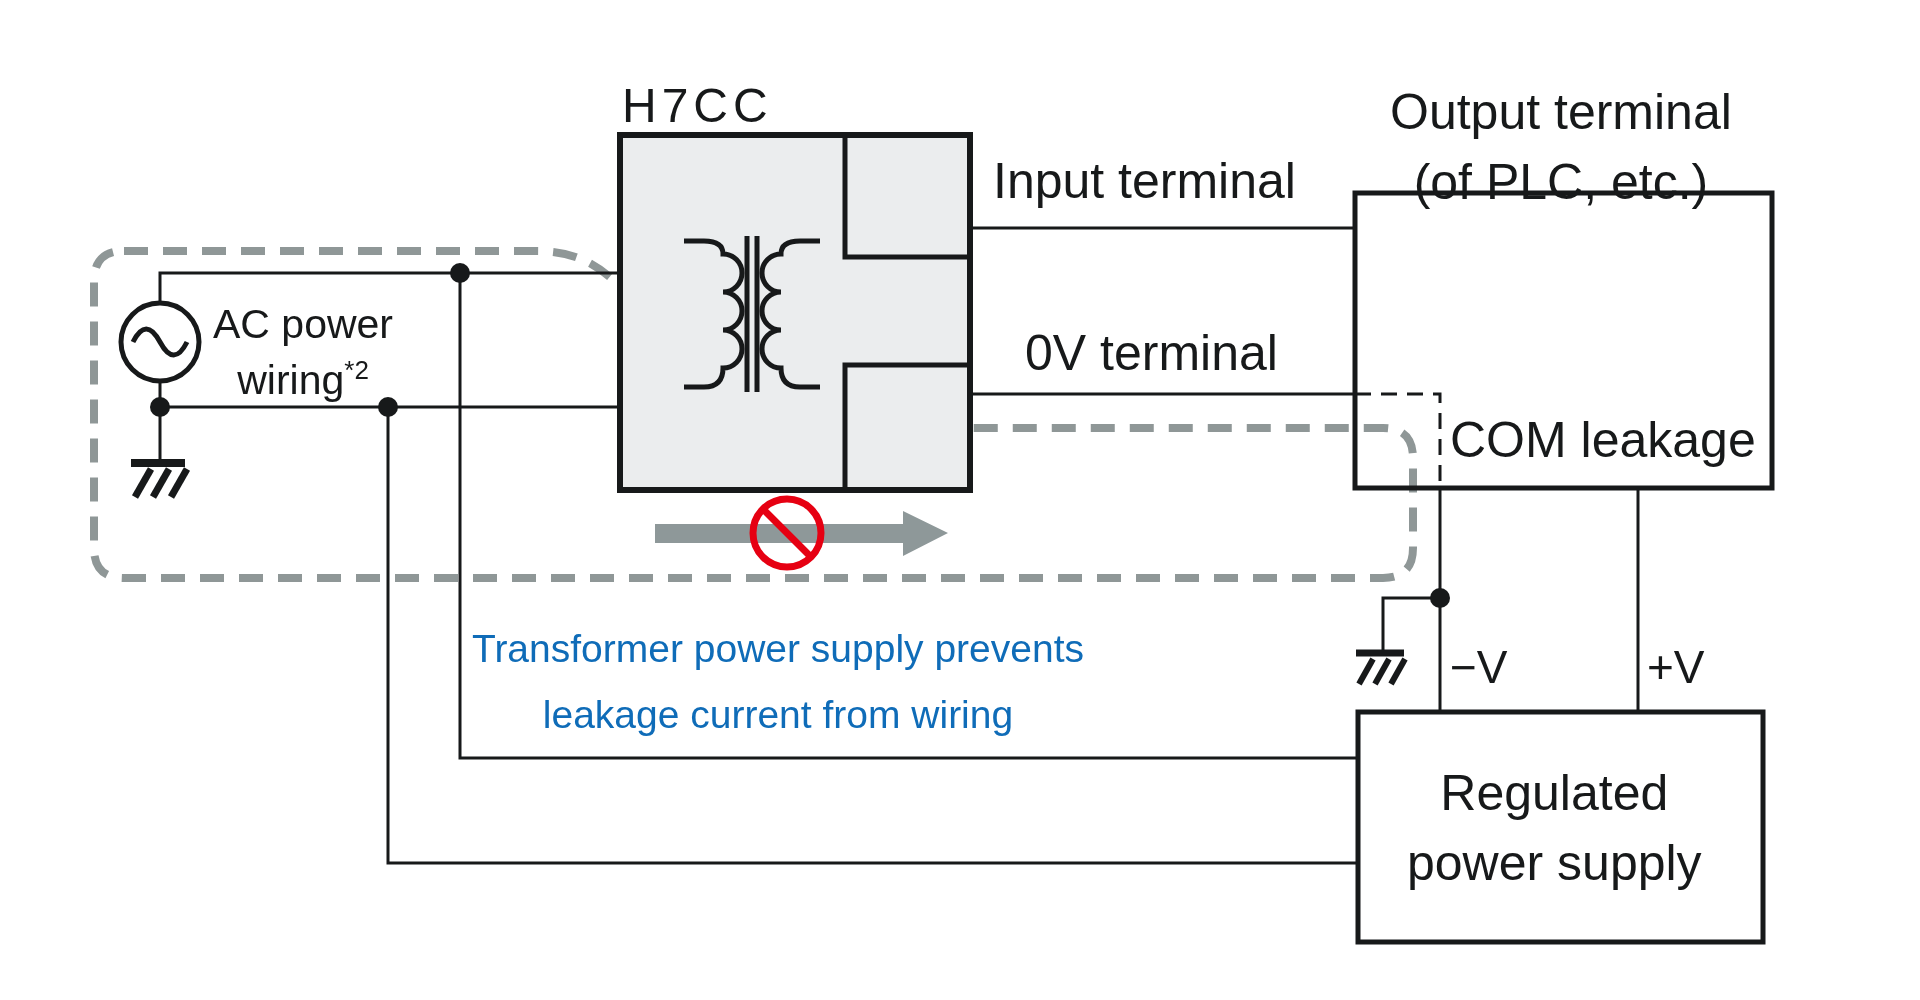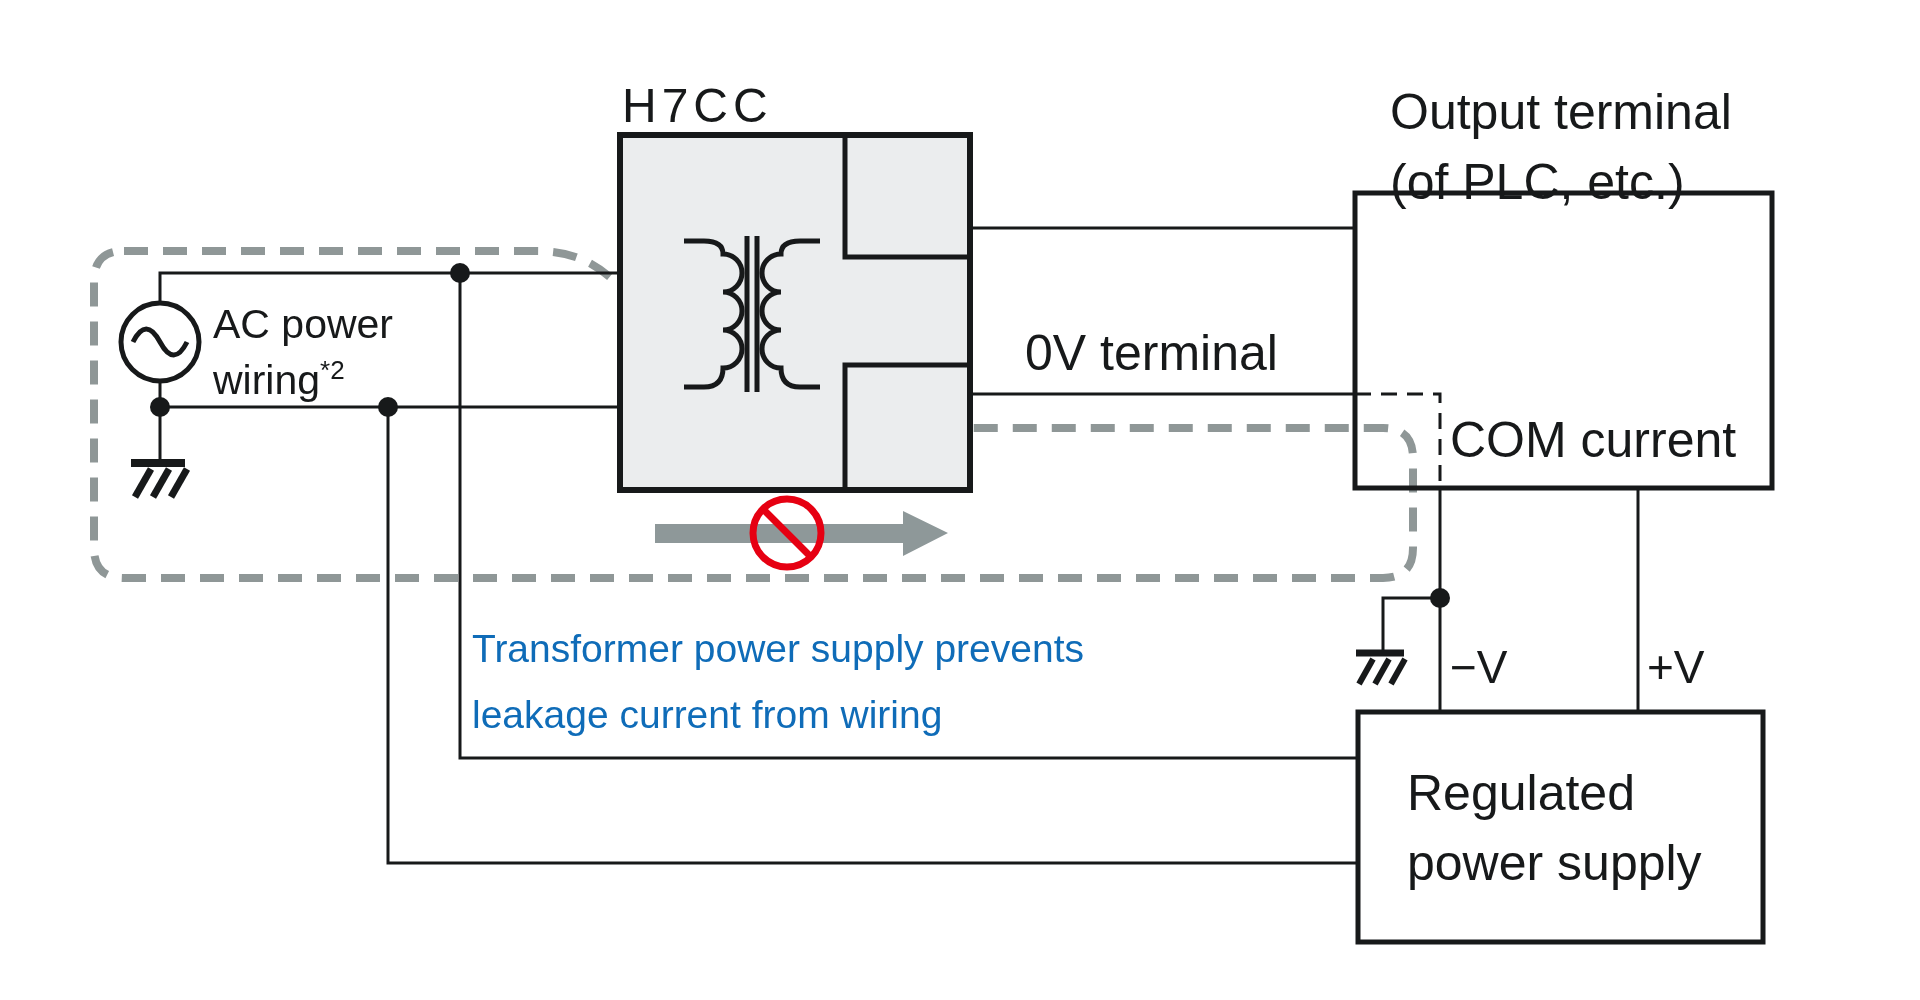--- a/index.html
+++ b/index.html
@@ -30,21 +30,21 @@
   .dash-boundary{stroke:var(--dashed-gray);stroke-width:8;fill:none;stroke-dasharray:24 15;}
   .dot{fill:var(--wire-black);stroke:none;}
   .gnd-bar{stroke:var(--wire-black);stroke-width:8;fill:none;}
   .gnd-stroke{stroke:var(--wire-black);stroke-width:7;fill:none;}
   .gnd-bar-sm{stroke:var(--wire-black);stroke-width:7;fill:none;}
   .gnd-stroke-sm{stroke:var(--wire-black);stroke-width:6;fill:none;}
   .arrow-shape{fill:var(--arrow-gray);stroke:none;}
   .prohibit{stroke:var(--prohibition-red);stroke-width:7;fill:none;}
 
   
-  .lbl{position:absolute;white-space:pre;line-height:1;}
+  .lbl{position:absolute;white-space:pre;line-height:1;text-align:center;}
   .lbl-device{left:622px;top:82px;font-size:48px;letter-spacing:5px;}
   .lbl-ac{left:213px;top:296px;font-size:41px;line-height:56px;}
   .lbl-ac sup{font-size:26px;vertical-align:super;line-height:0;}
   .lbl-input{left:993px;top:156px;font-size:50px;}
   .lbl-0v{left:1025px;top:328px;font-size:50px;}
   .lbl-output{left:1390px;top:45px;font-size:50px;line-height:70px;margin-top:32px;}
   .lbl-com{left:1450px;top:415px;font-size:50px;}
   .lbl-minusv{left:1450px;top:644px;font-size:46px;}
   .lbl-plusv{left:1647px;top:644px;font-size:46px;}
   .lbl-regulated{left:1407px;top:758px;font-size:50px;line-height:70px;}
@@ -126,26 +126,27 @@
     <g>
       <circle class="prohibit" cx="787" cy="533" r="34"></circle>
       <path class="prohibit" d="M 763,509 L 811,557"></path>
     </g>
   </svg>
 
   <div class="lbl lbl-device">H7CC</div>
 
   <div class="lbl lbl-ac"><span>AC power</span><br><span>wiring</span><sup>*2</sup></div>
 
+  <div class="lbl lbl-input">Input terminal</div>
 
   <div class="lbl lbl-0v">0V terminal</div>
 
   <div class="lbl lbl-output"><span>Output terminal</span><br><span>(of PLC, etc.)</span></div>
 
-  <div class="lbl lbl-com">COM current</div>
+  <div class="lbl lbl-com">COM leakage</div>
 
   <div class="lbl lbl-minusv">−V</div>
 
   <div class="lbl lbl-plusv">+V</div>
 
   <div class="lbl lbl-regulated"><span>Regulated</span><br><span>power supply</span></div>
 
   <div class="lbl lbl-note"><span>Transformer power supply prevents</span><br><span>leakage current from wiring</span></div>
 
 </div>

